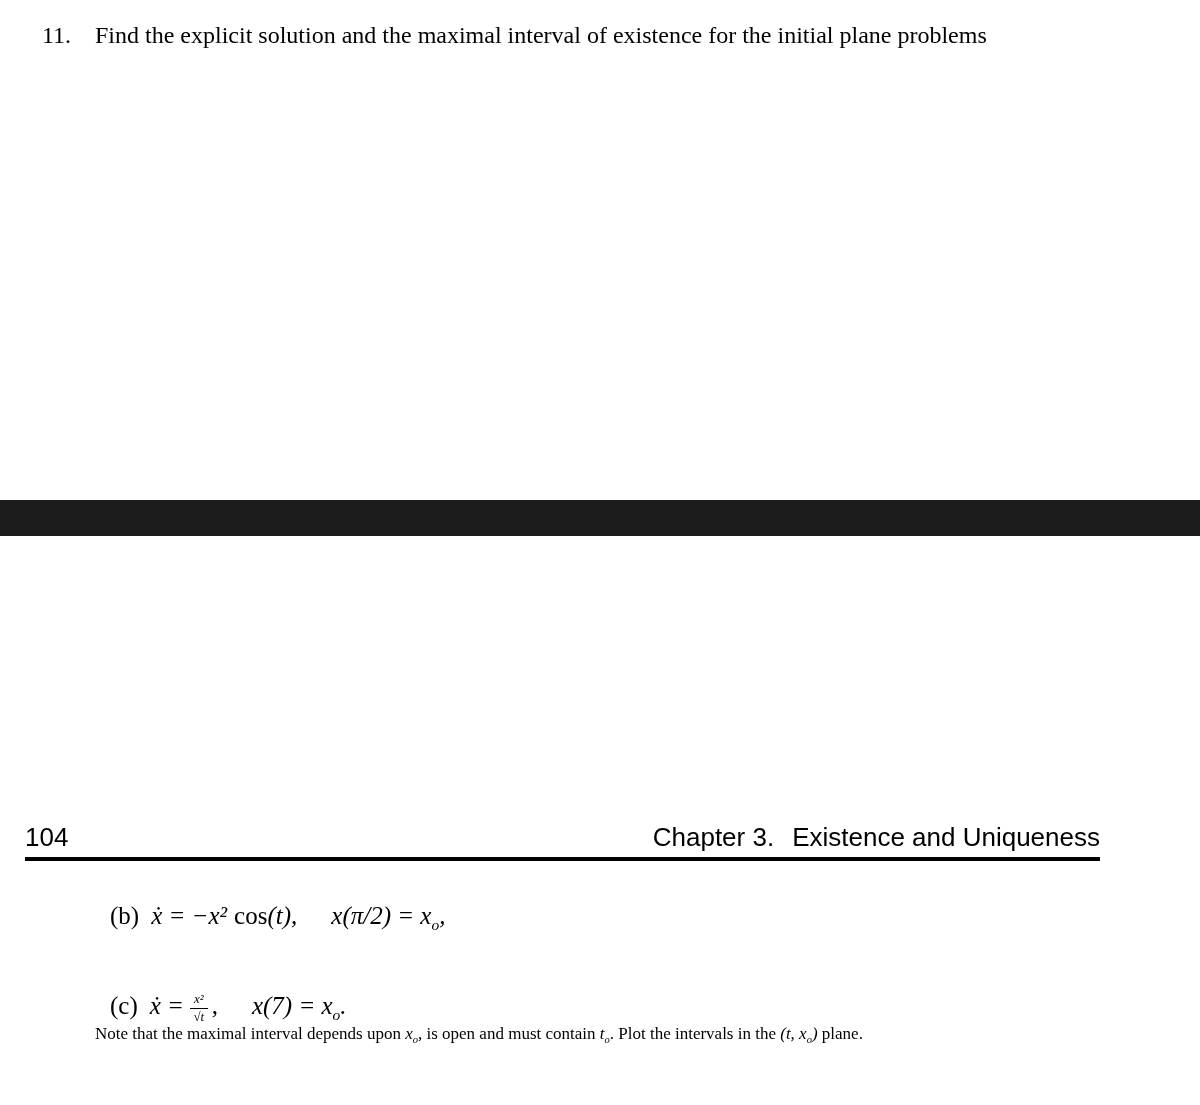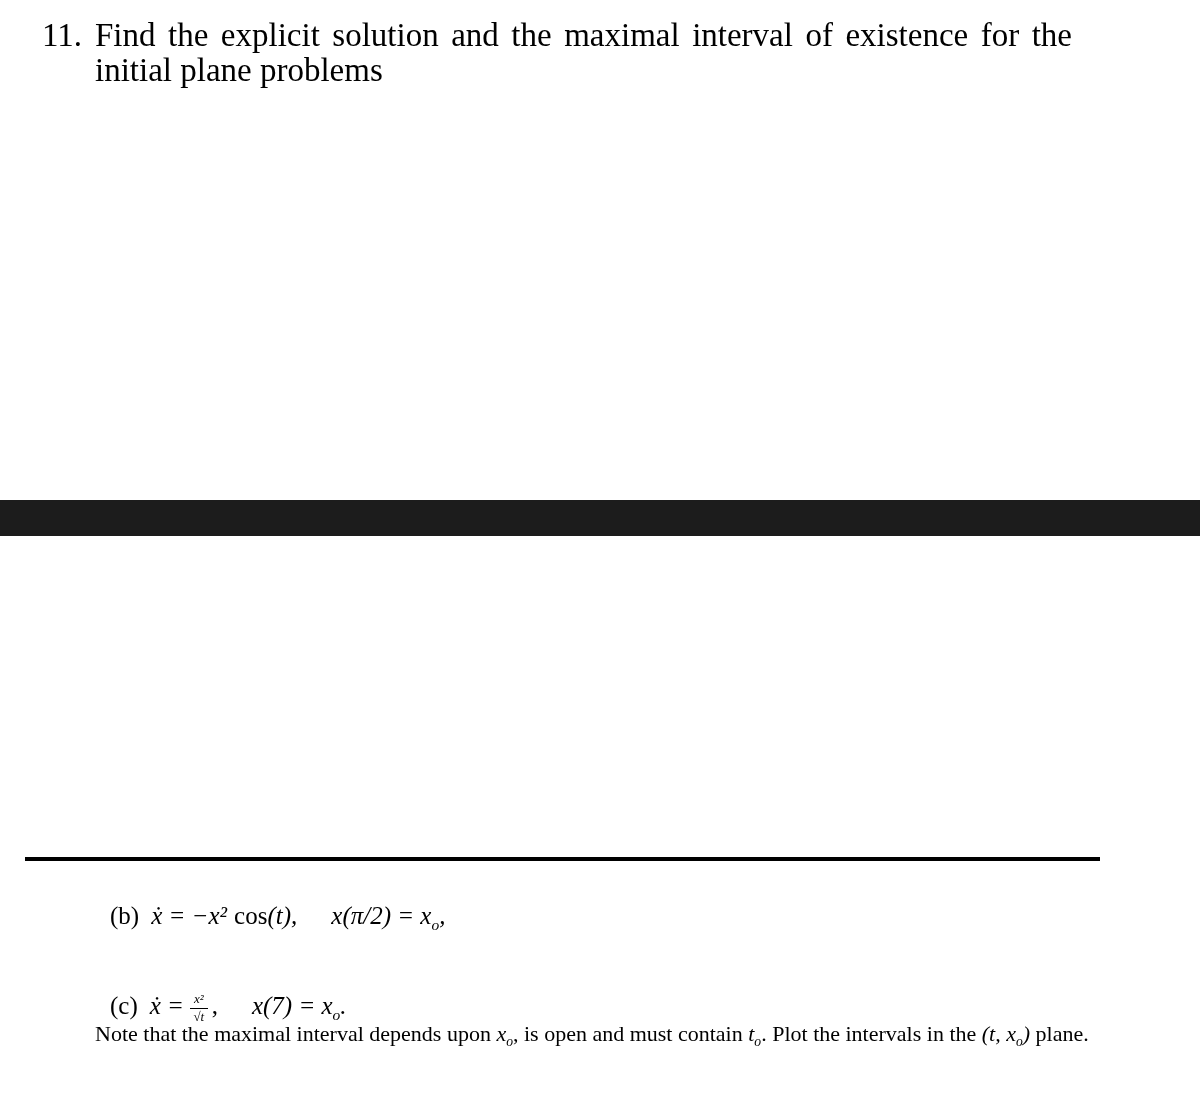--- a/index.html
+++ b/index.html
@@ -14,21 +14,21 @@
     overflow: hidden;
   }
 
   
   .problem-block {
     position: absolute;
     left: 42px;
     top: 18px;
     width: 1030px;
     display: flex;
-    font-size: 33px;
+    font-size: 24px;
     line-height: 35px;
   }
   .problem-number { flex: 0 0 53px; }
   .problem-text { flex: 1; text-align: justify; }
 
   
   .part {
     position: absolute;
     left: 110px;
     font-size: 25px;
@@ -82,38 +82,42 @@
     left: 25px; top: 857px;
     width: 1075px; height: 4px;
     background: #000000;
   }
 
   
   .note-block {
     position: absolute;
     left: 95px; top: 1016px;
     width: 1002px;
-    font-size: 22px;
+    font-size: 17px;
     line-height: 35px;
     text-align: justify;
   }
 </style>
 </head>
 <body>
 
 <div class="page">
 
   <div class="problem-block">
     <span class="problem-number">11.</span>
     <div class="problem-text">Find the explicit solution and the maximal interval of existence for the initial plane problems</div>
   </div>
 
 
   <div class="page-break-bar"></div>
 
+  <div class="running-header">
+    <span class="page-number">104</span>
+    <span class="chapter"><span>Chapter 3.</span><span class="chapter-title">Existence and Uniqueness</span></span>
+  </div>
   <div class="header-rule"></div>
 
   <div class="part part-b">
     <span class="part-label">(b)</span><span class="math">ẋ = −x²</span><span class="fn">cos</span><span class="math">(t),</span><span class="math cond"><span>x(π/2) = x</span><sub>o</sub><span>,</span></span>
   </div>
 
   <div class="part part-c">
     <span class="part-label">(c)</span><span class="math">ẋ =</span><span class="frac"><span class="num math">x²</span><span class="den math"><span>√</span><span class="radicand">t</span></span></span><span>,</span><span class="math cond"><span>x(7) = x</span><sub>o</sub><span>.</span></span>
   </div>
 

